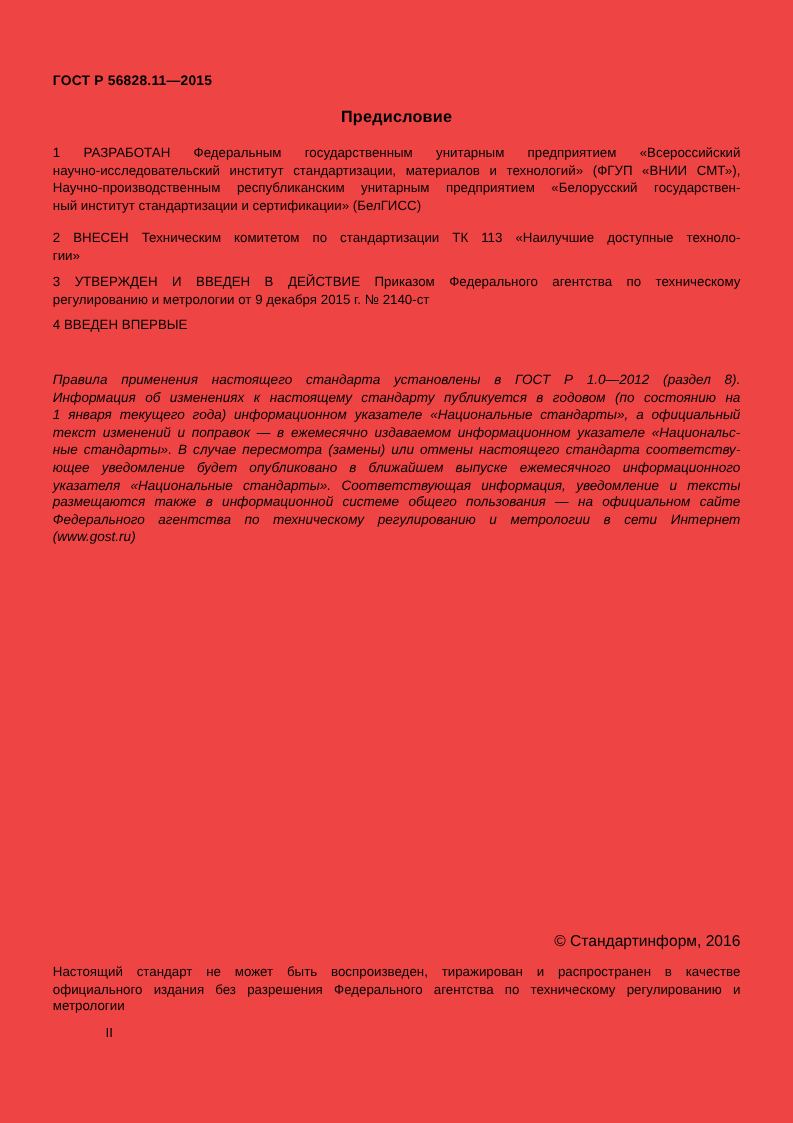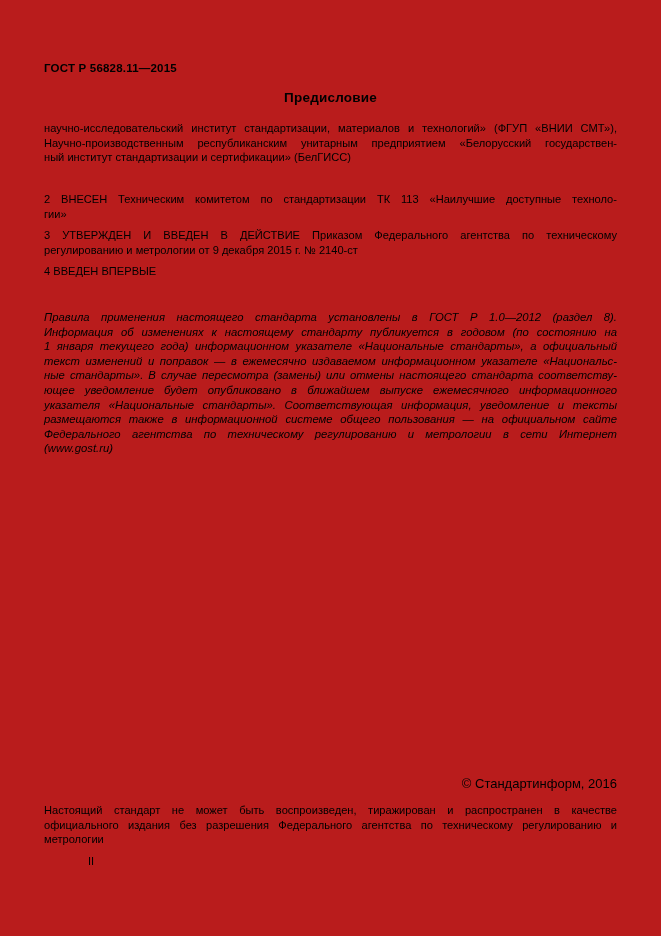--- a/index.html
+++ b/index.html
@@ -9,21 +9,21 @@
     background: #ffffff;
   }
   body {
     font-family: "Liberation Sans", sans-serif;
     color: #000000;
   }
   .page {
     position: relative;
     width: 661px;
     height: 936px;
-    background: #b91c1c;
+    background: #ef4444;
     overflow: hidden;
     margin: 0 auto;
   }
 
   
   .doc-header {
     position: absolute;
     left: 44px;
     top: 62px;
     font-size: 11.5px;
@@ -127,20 +127,21 @@
 </head>
 <body>
 
 <div class="page">
 
   <div class="doc-header">ГОСТ Р 56828.11—2015</div>
 
   <div class="section-title">Предисловие</div>
 
   <div class="col para numbered" style="top:121px;">
+    <span class="ln j">1  РАЗРАБОТАН Федеральным государственным унитарным предприятием «Всероссийский</span>
     <span class="ln j">научно-исследовательский институт стандартизации, материалов и технологий» (ФГУП «ВНИИ СМТ»),</span>
     <span class="ln j">Научно-производственным республиканским унитарным предприятием «Белорусский государствен-</span>
     <span class="ln">ный институт стандартизации и сертификации» (БелГИСС)</span>
   </div>
 
   <div class="col para numbered" style="top:192px;">
     <span class="ln j">2  ВНЕСЕН Техническим комитетом по стандартизации ТК 113 «Наилучшие доступные техноло-</span>
     <span class="ln">гии»</span>
   </div>
 

